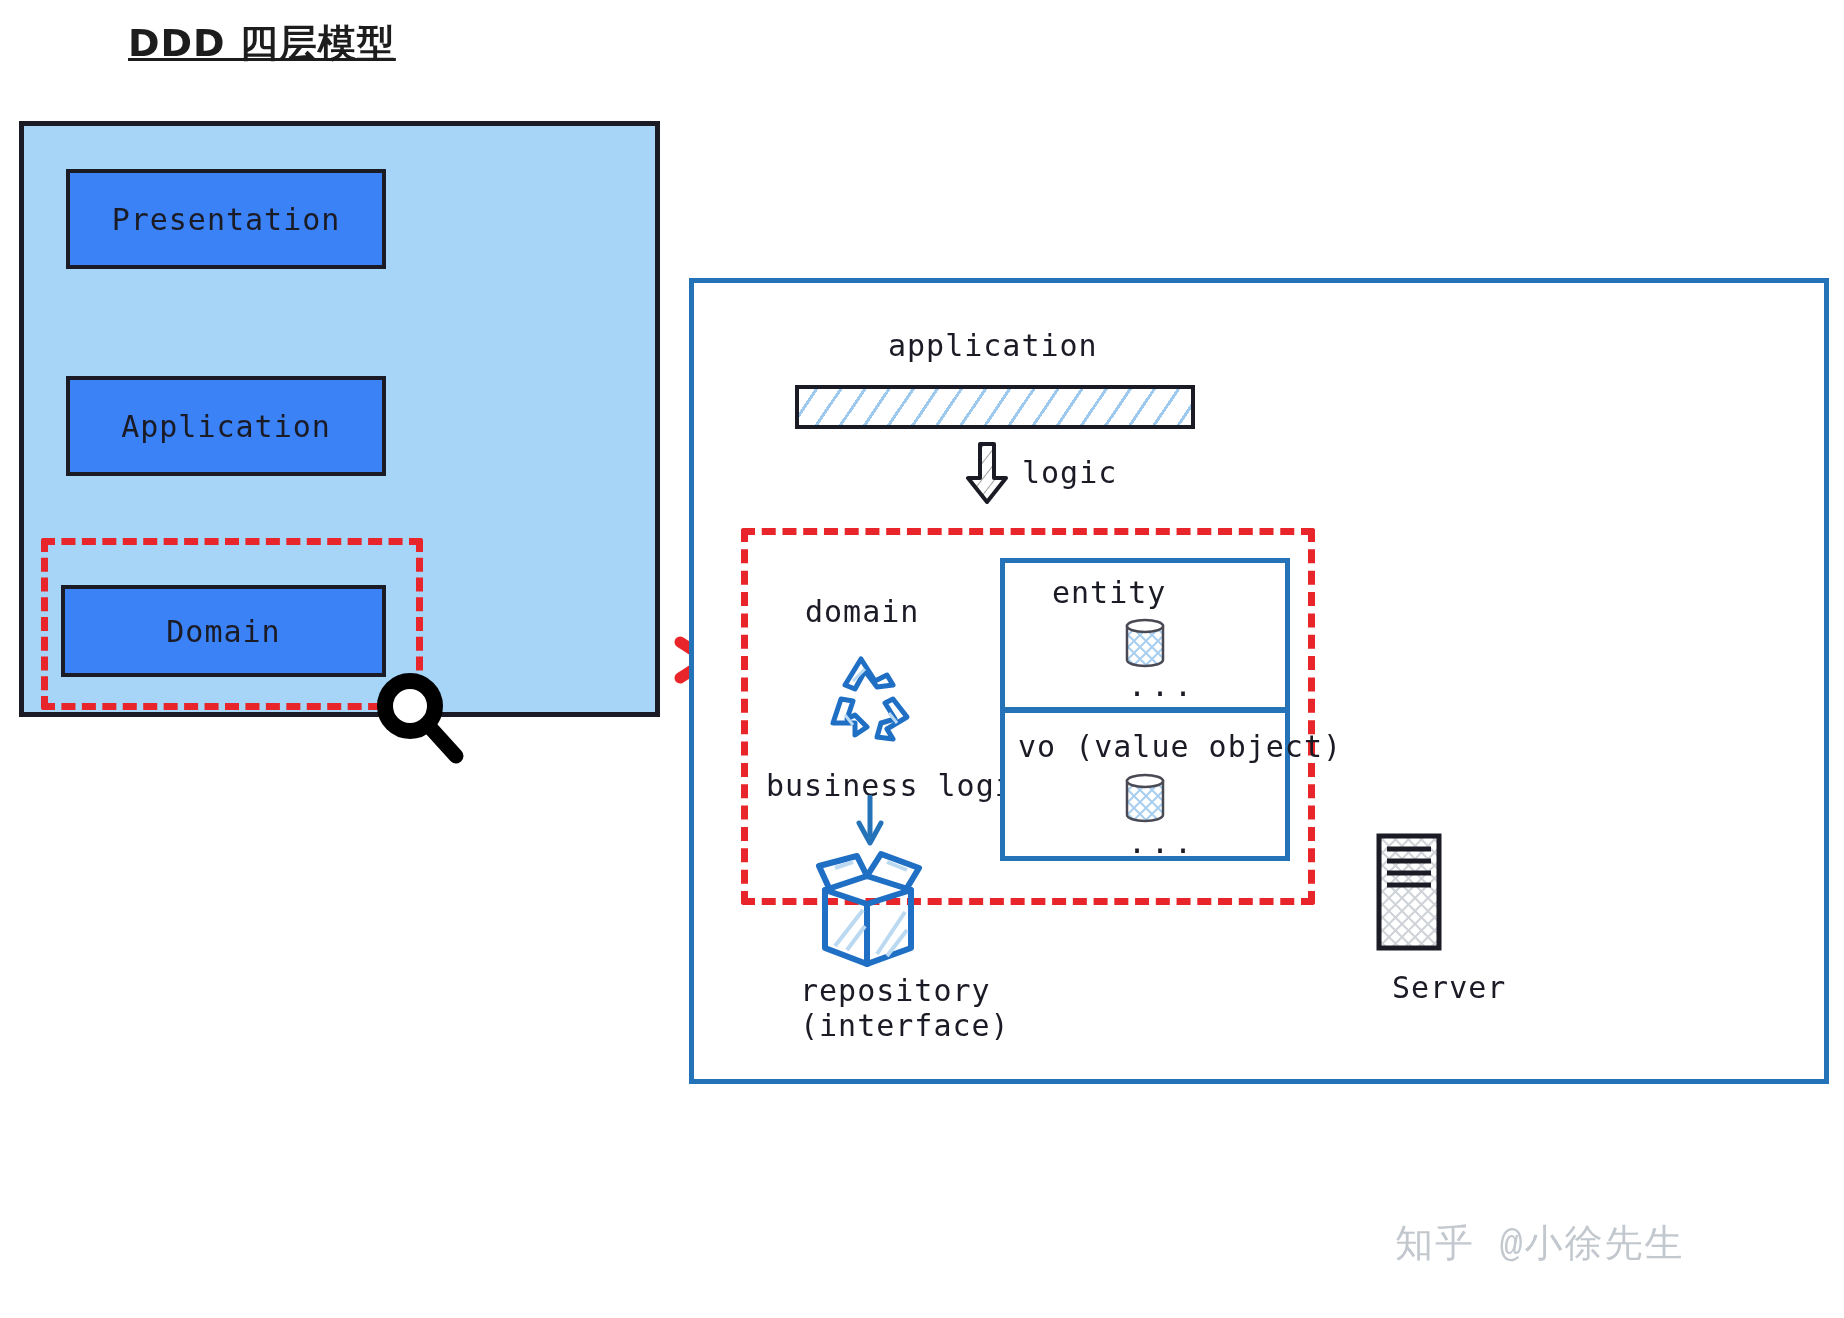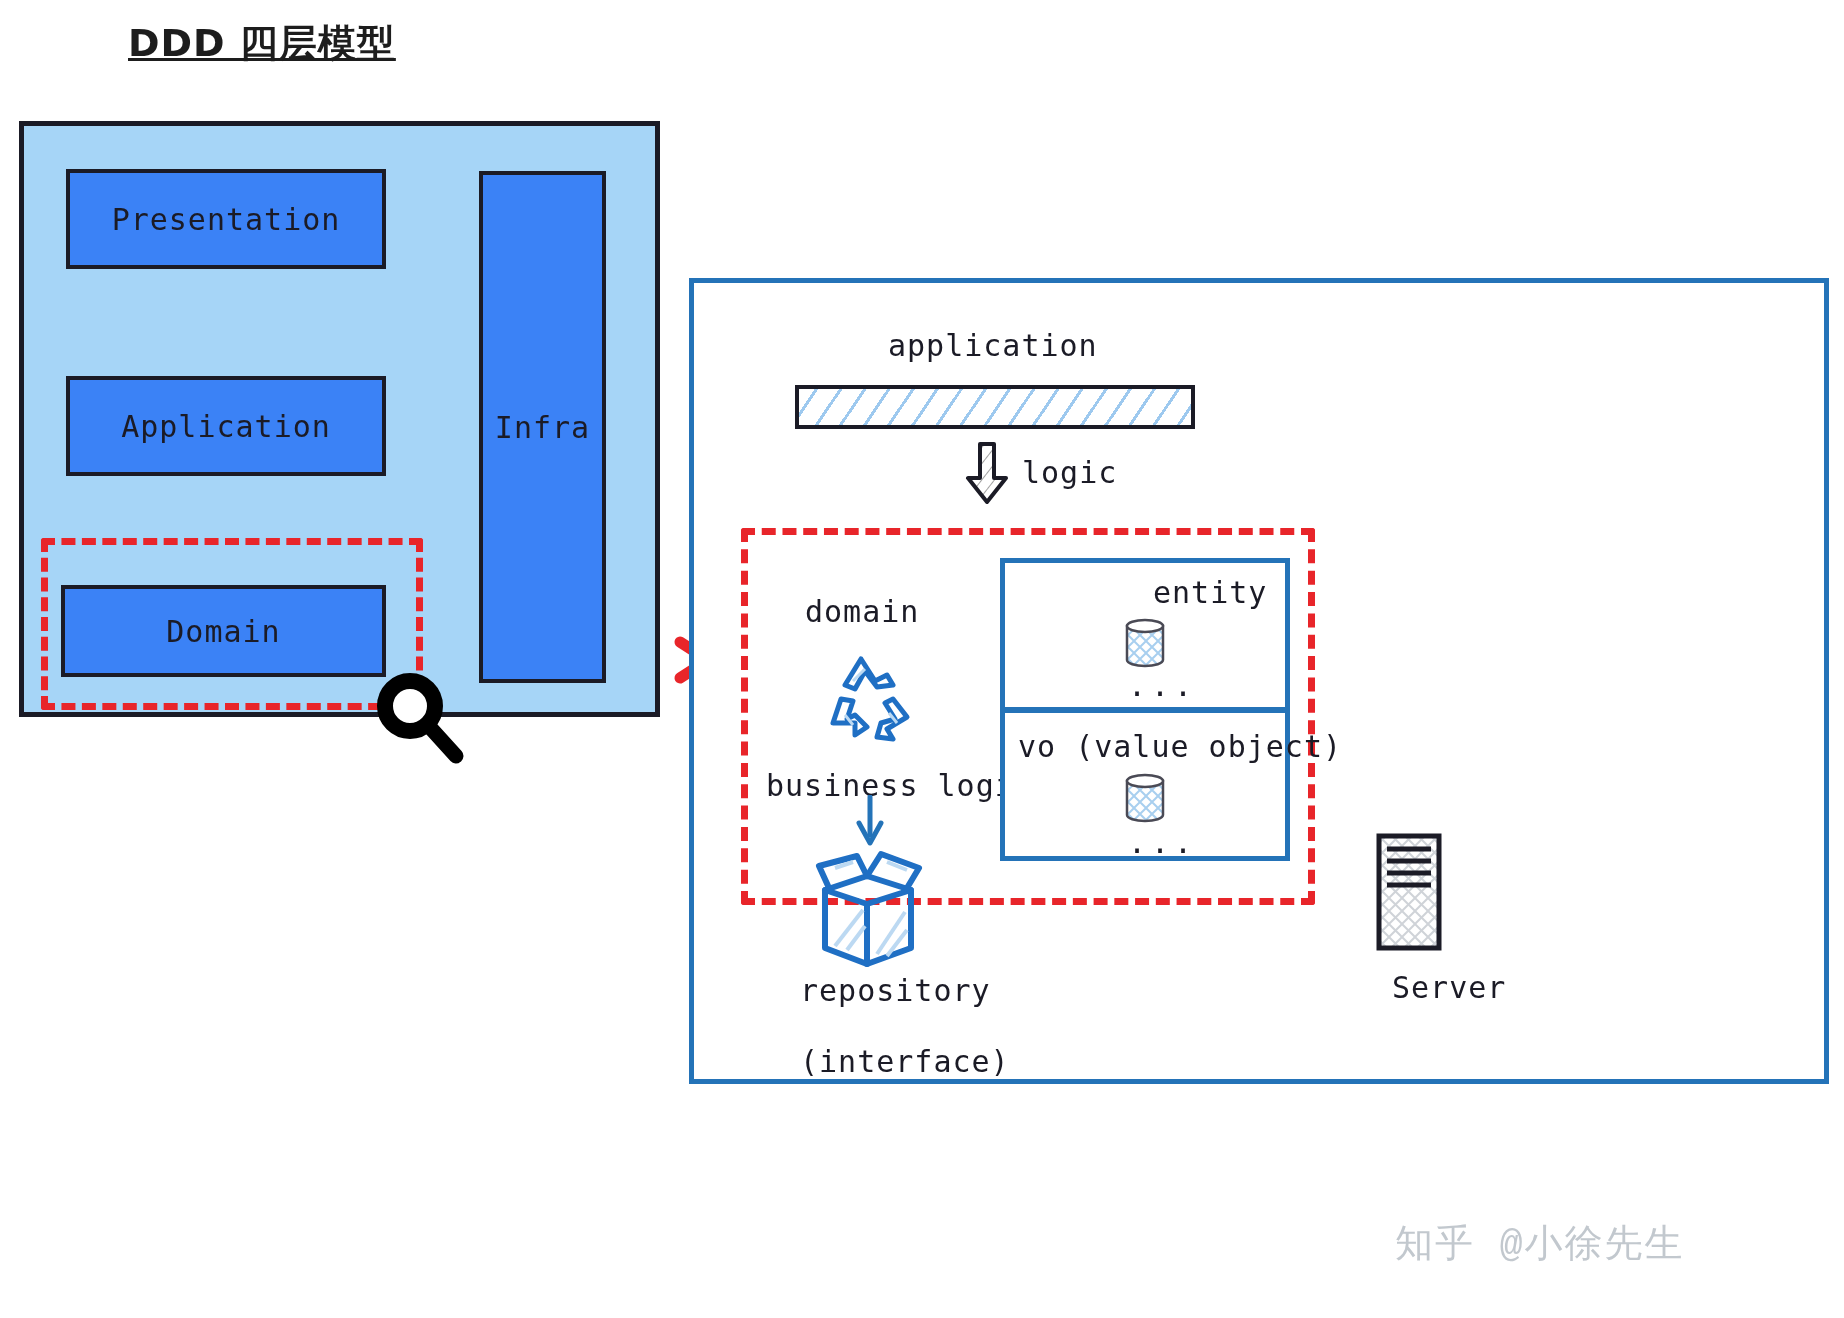--- a/index.html
+++ b/index.html
@@ -55,28 +55,28 @@
               border:7px dashed #e8252a;box-sizing:border-box;border-radius:3px;}
 
   .domain-label{left:805px;top:594px;}
 
   .cycle-icon{position:absolute;left:815px;top:643px;width:110px;height:110px;}
   .biz-label{left:766px;top:768px;}
   .biz-arrow{position:absolute;left:845px;top:795px;width:50px;height:55px;}
 
   .box-icon{position:absolute;left:795px;top:838px;width:145px;height:135px;}
   .repo-label1{left:800px;top:973px;}
-  .repo-label2{left:800px;top:1008px;margin-top:36px;}
+  .repo-label2{left:800px;top:1008px;}
 
   
   .ev-group{position:absolute;left:1000px;top:558px;width:290px;height:303px;
             border:5px solid #2473b8;box-sizing:border-box;background:#ffffff;}
   .ev-divider{position:absolute;left:1000px;top:707px;width:290px;height:6px;background:#2473b8;}
 
-  .entity-label{left:1153px;top:575px;text-align:center;}
+  .entity-label{left:1052px;top:575px;text-align:center;}
   .vo-label{left:1018px;top:729px;}
 
   .cyl{position:absolute;width:46px;height:52px;}
   .cyl-entity{left:1122px;top:617px;}
   .cyl-vo{left:1122px;top:772px;}
 
   .dots{position:absolute;font-size:30px;color:#1b1b26;letter-spacing:5px;}
   .dots-entity{left:1128px;top:668px;}
   .dots-vo{left:1128px;top:825px;}
 
@@ -102,23 +102,20 @@
   </div>
 
   <div class="layer-box box-application">
     <span>Application</span>
   </div>
 
   <div class="layer-box box-domain">
     <span>Domain</span>
   </div>
 
-  <div class="layer-box box-infra">
-    <span>Infra</span>
-  </div>
 
   <div class="dash-left"></div>
 
   <div class="magnifier">
     <svg width="100" height="100" viewBox="0 0 100 100">
       <circle cx="40" cy="40" r="25" fill="#ffffff" stroke="#000000" stroke-width="16"></circle>
       <line x1="57" y1="58" x2="86" y2="90" stroke="#000000" stroke-width="15" stroke-linecap="round"></line>
     </svg>
   </div>
 

